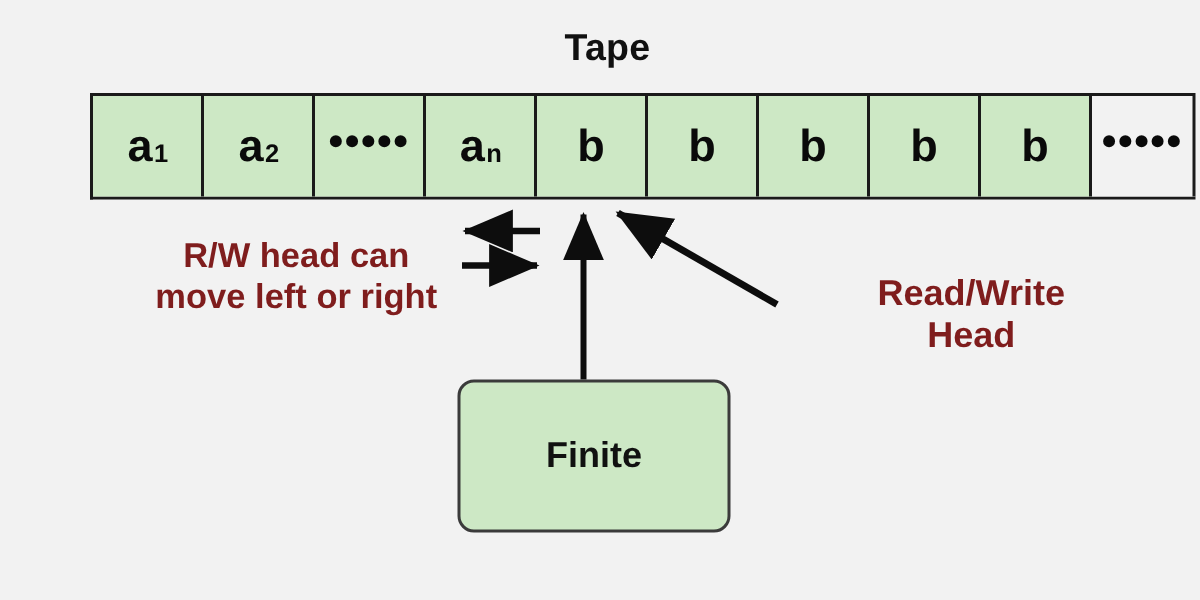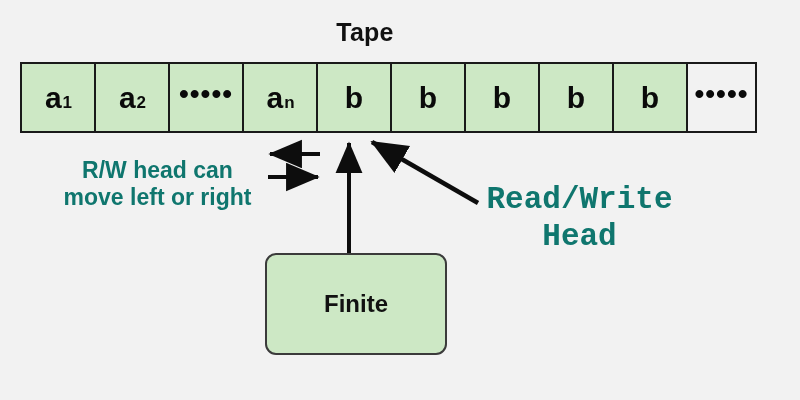--- a/index.html
+++ b/index.html
@@ -11,20 +11,21 @@
     height: 400px;
     background: #f2f2f2;
     font-family: "Liberation Sans", sans-serif;
     color: #0d0d0d;
     overflow: hidden;
   }
   #stage {
     position: relative;
     width: 636px;
     height: 400px;
+    margin-left: 40px;
   }
 
   
   .tape-title {
     position: absolute;
     left: 305px;
     top: 18px;
     width: 120px;
     text-align: center;
     font-size: 25px;
@@ -88,38 +89,37 @@
     top: 0;
     width: 800px;
     height: 400px;
     pointer-events: none;
   }
 
   
   .lbl {
     position: absolute;
     font-weight: bold;
-    color: #0f766e;
+    color: #7f1d1d;
     line-height: 1.18;
     white-space: pre-line;
   }
   .rw-move-label {
     left: 35px;
     top: 157px;
     width: 245px;
     text-align: center;
     font-size: 23px;
   }
   .rw-head-label {
-    left: 477px;
+    left: 505px;
     top: 182px;
     width: 205px;
     text-align: center;
-    font-size: 31px;
-    font-family: Liberation Mono, monospace;
+    font-size: 24px;
   }
 
   
   .finite-control {
     position: absolute;
     left: 265px;
     top: 253px;
     width: 182px;
     height: 102px;
     box-sizing: border-box;

